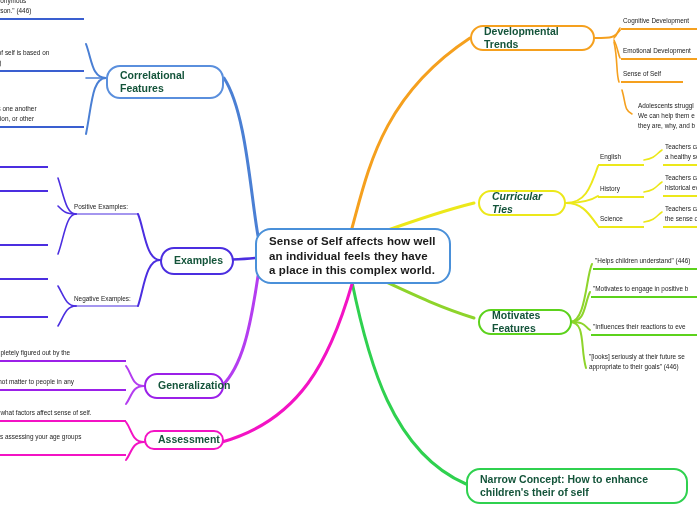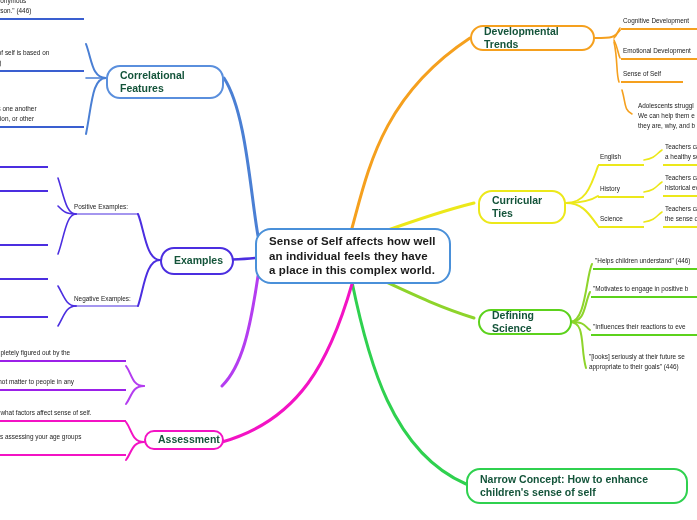--- a/index.html
+++ b/index.html
@@ -126,42 +126,42 @@
 
   <div class="pill topic" style="left:470px;top:25px;width:125px;height:26px;border-color:#f5a01e;">Developmental Trends</div>
 
   <div class="leaf" style="left:621px;top:16px;width:110px;border-color:#f5a01e;">Cognitive Development</div>
   <div class="leaf" style="left:621px;top:46px;width:110px;border-color:#f5a01e;">Emotional Development</div>
   <div class="leaf" style="left:621px;top:69px;width:62px;border-color:#f5a01e;">Sense of Self</div>
   <div class="leaf noline" style="left:636px;top:101px;width:100px;border-color:#f5a01e;">Adolescents struggl
 We can help them e
 they are, why, and b</div>
 
-  <div class="pill topic" style="left:478px;top:190px;width:88px;height:34px;border-color:#ece81a;">Curricular Ties</div>
+  <div class="pill topic" style="left:478px;top:190px;width:88px;height:26px;border-color:#ece81a;font-style:italic;">Curricular Ties</div>
 
   <div class="leaf" style="left:598px;top:152px;width:46px;border-color:#ece81a;">English</div>
   <div class="leaf" style="left:598px;top:184px;width:46px;border-color:#ece81a;">History</div>
   <div class="leaf" style="left:598px;top:214px;width:46px;border-color:#ece81a;">Science</div>
 
   <div class="leaf" style="left:663px;top:142px;width:74px;border-color:#ece81a;">Teachers can prese
 a healthy sense of s</div>
   <div class="leaf" style="left:663px;top:173px;width:74px;border-color:#ece81a;">Teachers can talk w
 historical events co</div>
   <div class="leaf" style="left:663px;top:204px;width:74px;border-color:#ece81a;">Teachers can teach
 the sense of self ar</div>
 
-  <div class="pill topic" style="left:478px;top:309px;width:94px;height:26px;border-color:#5cd21c;">Defining Science</div>
+  <div class="pill topic" style="left:478px;top:309px;width:94px;height:26px;border-color:#5cd21c;">Motivates Features</div>
 
   <div class="leaf" style="left:593px;top:256px;width:110px;border-color:#5cd21c;">"Helps children understand" (446)</div>
   <div class="leaf" style="left:591px;top:284px;width:112px;border-color:#5cd21c;">"Motivates to engage in positive b</div>
   <div class="leaf" style="left:591px;top:322px;width:112px;border-color:#5cd21c;">"Influences their reactions to eve</div>
   <div class="leaf noline" style="left:587px;top:352px;width:116px;border-color:#5cd21c;">"[looks] seriously at their future se
 appropriate to their goals" (446)</div>
 
-  <div class="pill topic" style="left:466px;top:468px;width:222px;height:36px;border-color:#2fd14f;">Narrow Concept: How to enhance children's sense of self</div>
+  <div class="pill topic" style="left:466px;top:468px;width:222px;height:36px;border-color:#2fd14f;">Narrow Concept: How to enhance children's their of self</div>
 
   <div class="pill topic" style="left:106px;top:65px;width:118px;height:34px;border-color:#5a8fdd;">Correlational Features</div>
 
   <div class="leaf" style="left:-28px;top:-4px;width:112px;border-color:#3a5fd0;">n are synonymous
 l as a person." (446)</div>
   <div class="leaf" style="left:-28px;top:48px;width:112px;border-color:#3a5fd0;">s sense of self is based on
 ns". (469)</div>
   <div class="leaf" style="left:-28px;top:104px;width:112px;border-color:#3a5fd0;">or harass one another
 nce, religion, or other</div>
 
@@ -172,20 +172,21 @@
 
   <div class="leaf" style="left:-30px;top:154px;width:78px;border-color:#4b2ee0;">s:</div>
   <div class="leaf" style="left:-30px;top:178px;width:78px;border-color:#4b2ee0;">nd</div>
   <div class="leaf" style="left:-30px;top:222px;width:78px;border-color:#4b2ee0;">y
 rg</div>
 
   <div class="leaf" style="left:-30px;top:266px;width:78px;border-color:#4b2ee0;">e.</div>
   <div class="leaf" style="left:-30px;top:294px;width:78px;border-color:#4b2ee0;">s
 .</div>
 
+  <div class="pill topic" style="left:144px;top:373px;width:80px;height:26px;border-color:#9b20e8;">Generalization</div>
 
   <div class="leaf" style="left:-30px;top:348px;width:156px;border-color:#9b20e8;">tity is completely figured out by the</div>
   <div class="leaf" style="left:-30px;top:377px;width:156px;border-color:#9b20e8;">ers does not matter to people in any</div>
 
   <div class="pill topic" style="left:144px;top:430px;width:80px;height:20px;border-color:#f313c4;">Assessment</div>
 
   <div class="leaf" style="left:-30px;top:408px;width:156px;border-color:#f313c4;">Ask them what factors affect sense of self.</div>
   <div class="leaf" style="left:-30px;top:432px;width:156px;border-color:#f313c4;">ime factors assessing your age groups
 ment</div>
 

